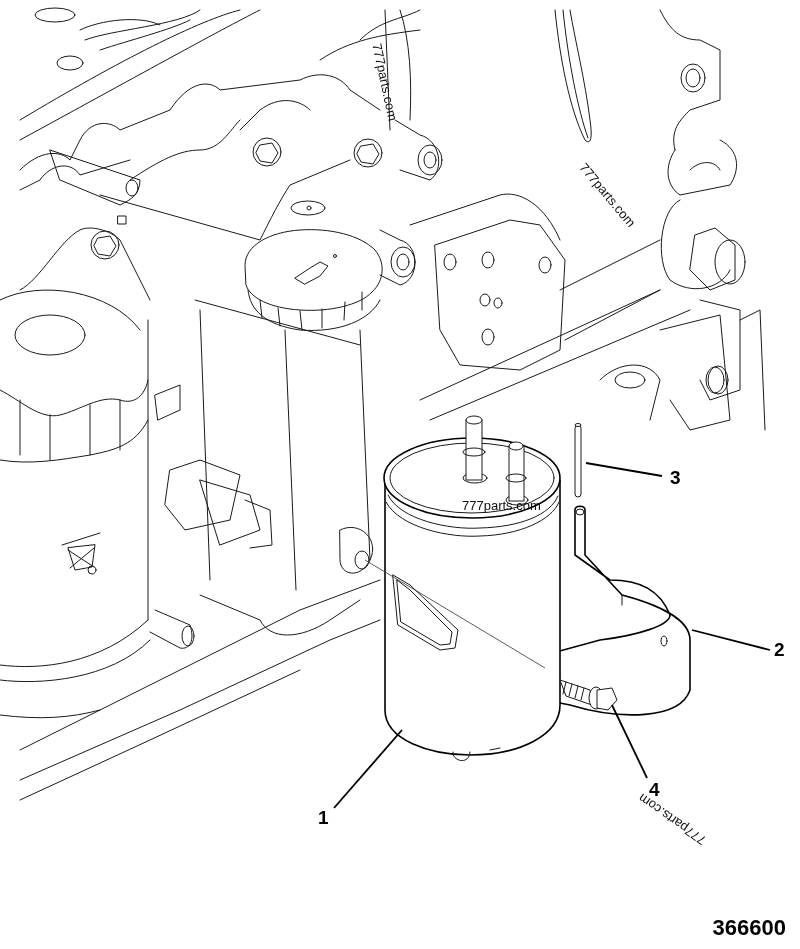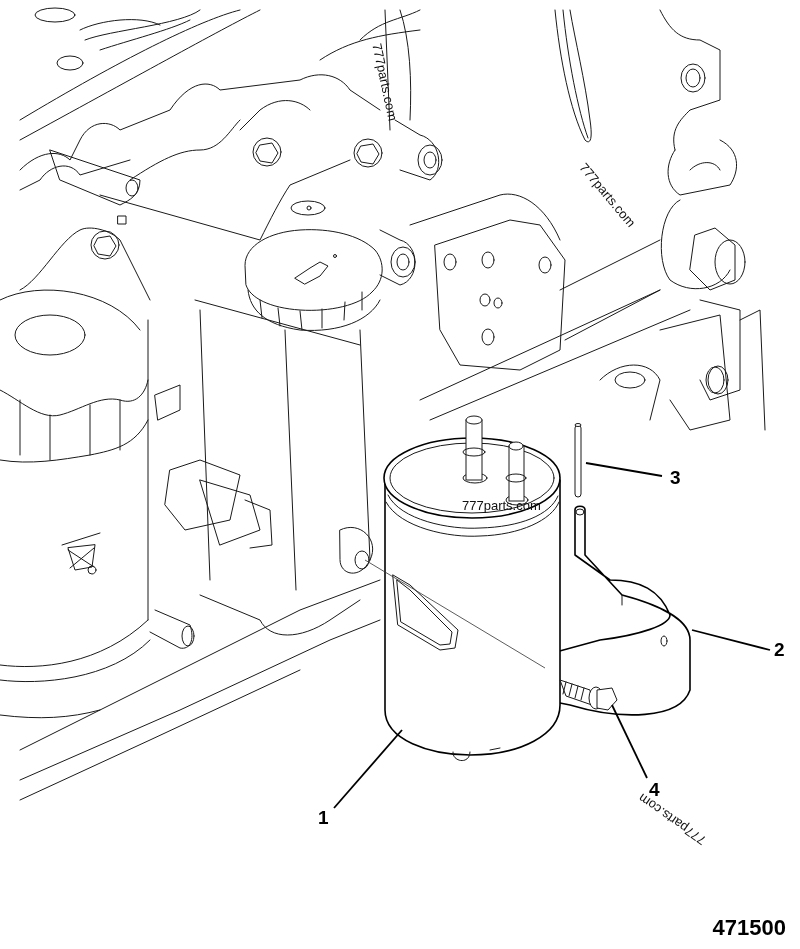--- a/index.html
+++ b/index.html
@@ -221,13 +221,13 @@
 <div class="callout" style="left:318px; top:808px;">1</div>
 <div class="callout" style="left:774px; top:640px;">2</div>
 <div class="callout" style="left:670px; top:468px;">3</div>
 <div class="callout" style="left:649px; top:780px;">4</div>
 
 <div class="watermark" style="left:384px; top:42px; transform: rotate(78deg);">777parts.com</div>
 <div class="watermark" style="left:588px; top:160px; transform: rotate(50deg);">777parts.com</div>
 <div class="watermark" style="left:462px; top:498px;">777parts.com</div>
 <div class="watermark" style="left:700px; top:848px; transform: rotate(-145deg);">777parts.com</div>
 
-<div class="fig-num">471500</div>
+<div class="fig-num">366600</div>
 
 </body></html>

